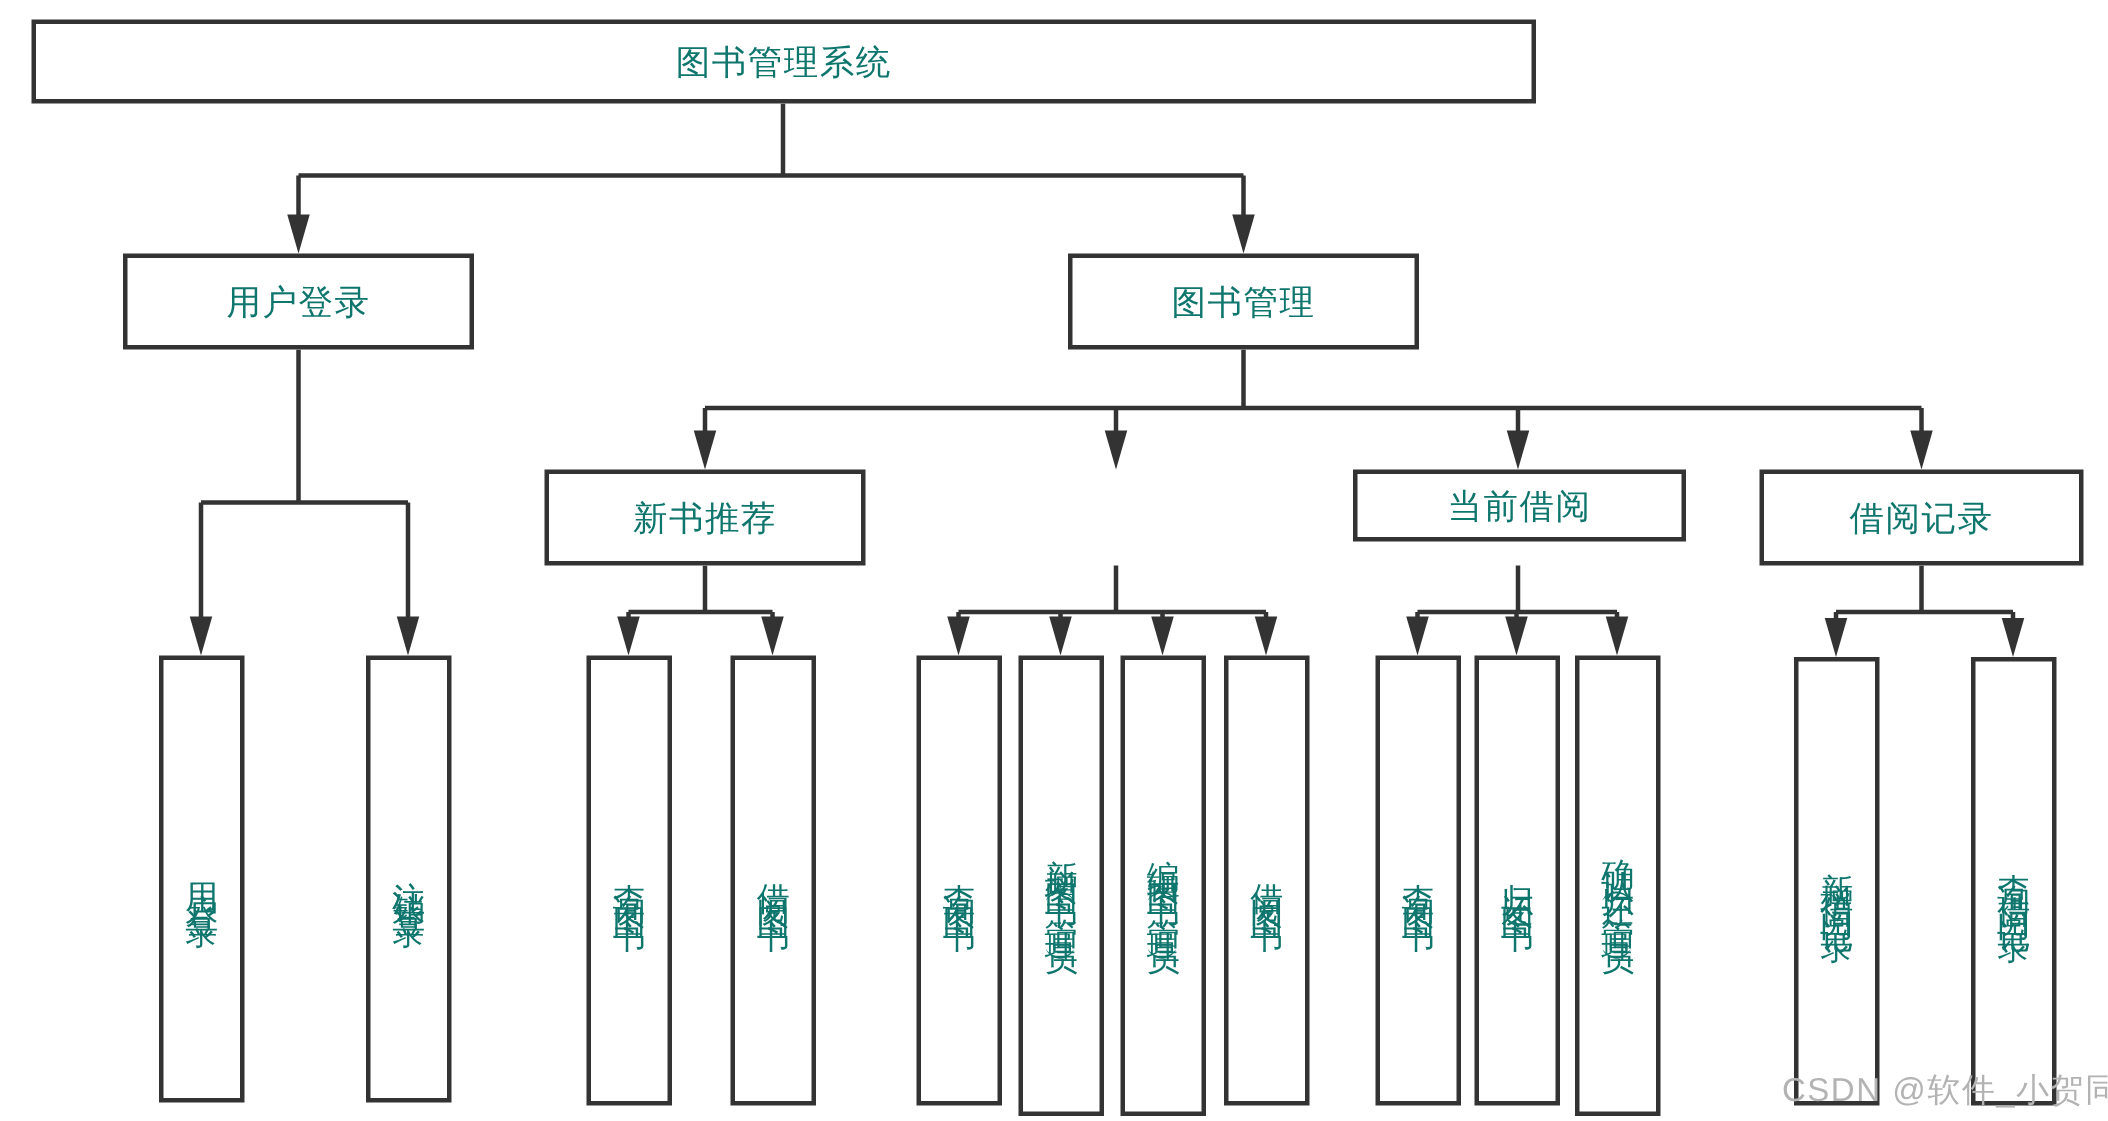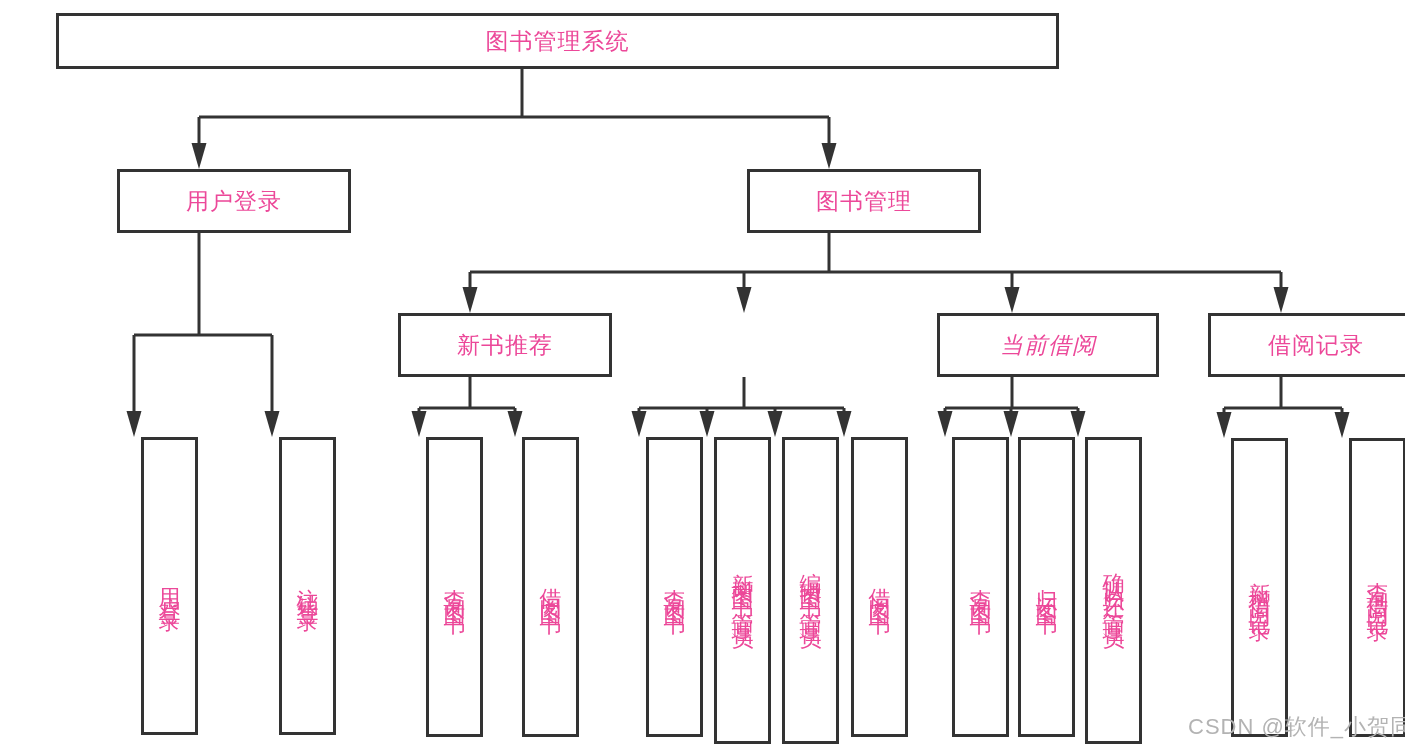--- a/index.html
+++ b/index.html
@@ -2,33 +2,33 @@
 <html><head>
 <meta charset="utf-8">
 <style>
   html,body{margin:0;padding:0;background:#ffffff;}
   body{width:1405px;height:747px;position:relative;overflow:hidden;
        font-family:"Liberation Sans",sans-serif;}
   #diagram{position:absolute;left:0;top:0;width:1405px;height:747px;}
   #connectors{position:absolute;left:0;top:0;width:1405px;height:747px;}
   .node{position:absolute;box-sizing:border-box;border:3px solid #333333;
         background:#ffffff;display:flex;align-items:center;justify-content:center;
-        color:#ec4899;margin-left:35px;}
+        color:#0f766e;}
   .hnode span{font-size:23px;white-space:nowrap;letter-spacing:1px;}
   .leaf .vtext{writing-mode:vertical-rl;text-orientation:mixed;
         font-size:22px;letter-spacing:8px;line-height:1;}
   
   #n-root{left:21px;top:13px;width:1003px;height:56px;}
   
   #n-user-login{left:82px;top:169px;width:234px;height:64px;}
   #n-book-mgmt{left:712px;top:169px;width:234px;height:64px;font-family:Liberation Mono, monospace;}
   
   #n-new-book{left:363px;top:313px;width:214px;height:64px;}
   #n-book-borrow{left:636px;top:313px;width:216px;height:64px;}
-  #n-current-borrow{left:902px;top:313px;width:222px;height:64px;font-style:italic;}
+  #n-current-borrow{left:902px;top:313px;width:222px;height:48px;}
   #n-borrow-records{left:1173px;top:313px;width:216px;height:64px;}
   
   #n-leaf-user-login{left:106px;top:437px;width:57px;height:298px;}
   #n-leaf-logout{left:244px;top:437px;width:57px;height:298px;}
   #n-leaf-query-books-1{left:391px;top:437px;width:57px;height:300px;}
   #n-leaf-borrow-books-1{left:487px;top:437px;width:57px;height:300px;}
   #n-leaf-query-books-2{left:611px;top:437px;width:57px;height:300px;}
   #n-leaf-add-books{left:679px;top:437px;width:57px;height:307px;}
   #n-leaf-edit-books{left:747px;top:437px;width:57px;height:307px;}
   #n-leaf-borrow-books-2{left:816px;top:437px;width:57px;height:300px;}

